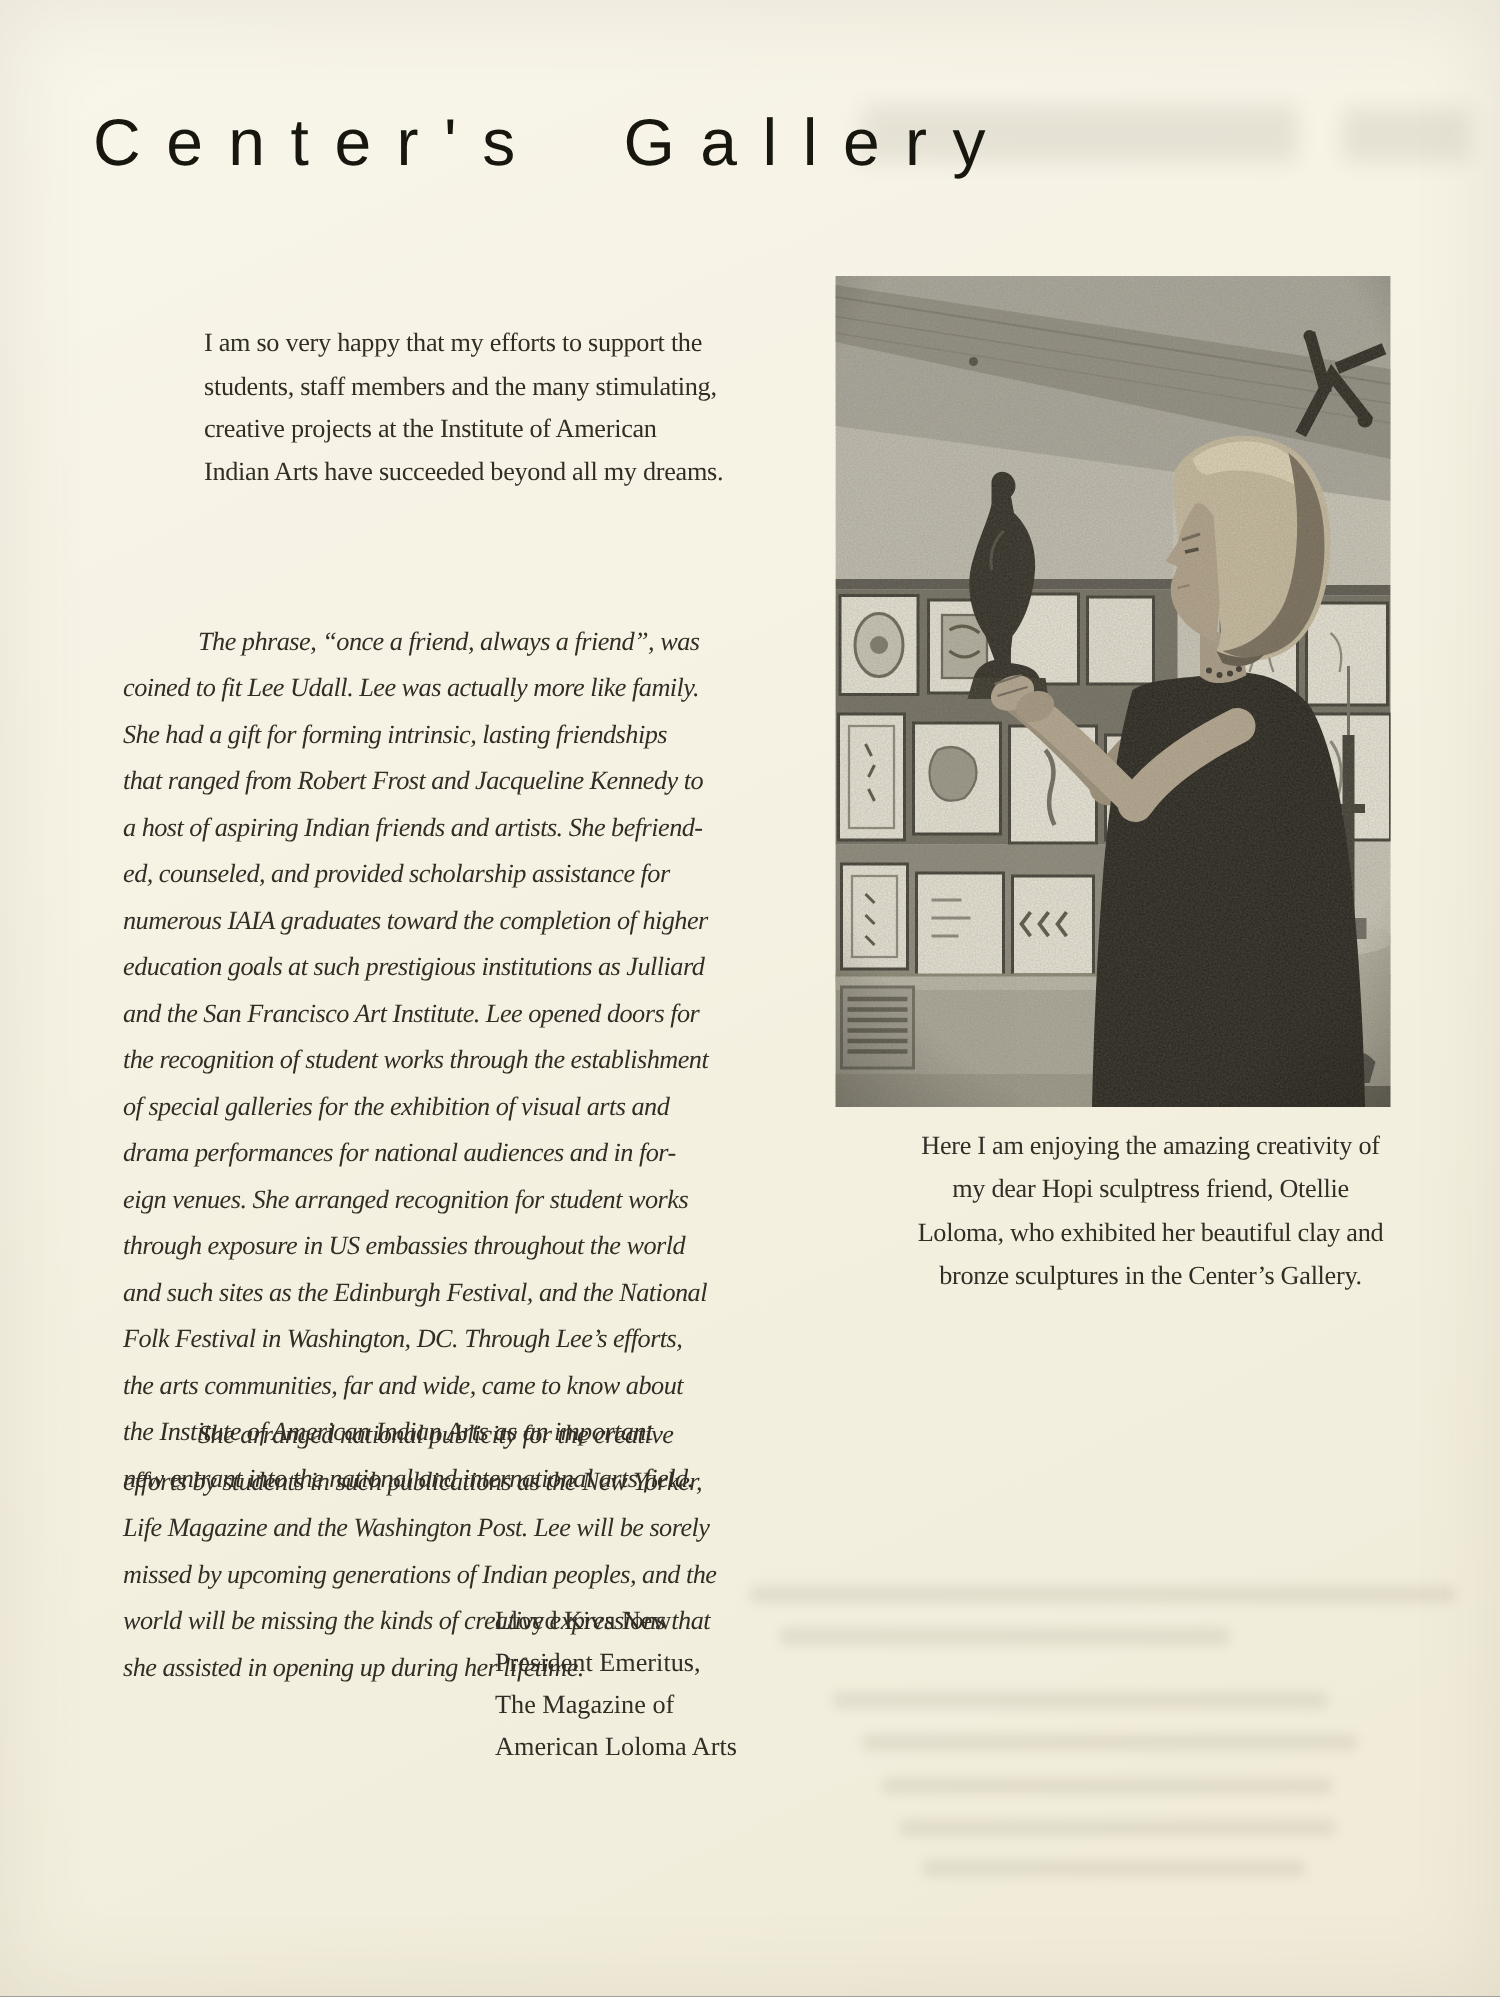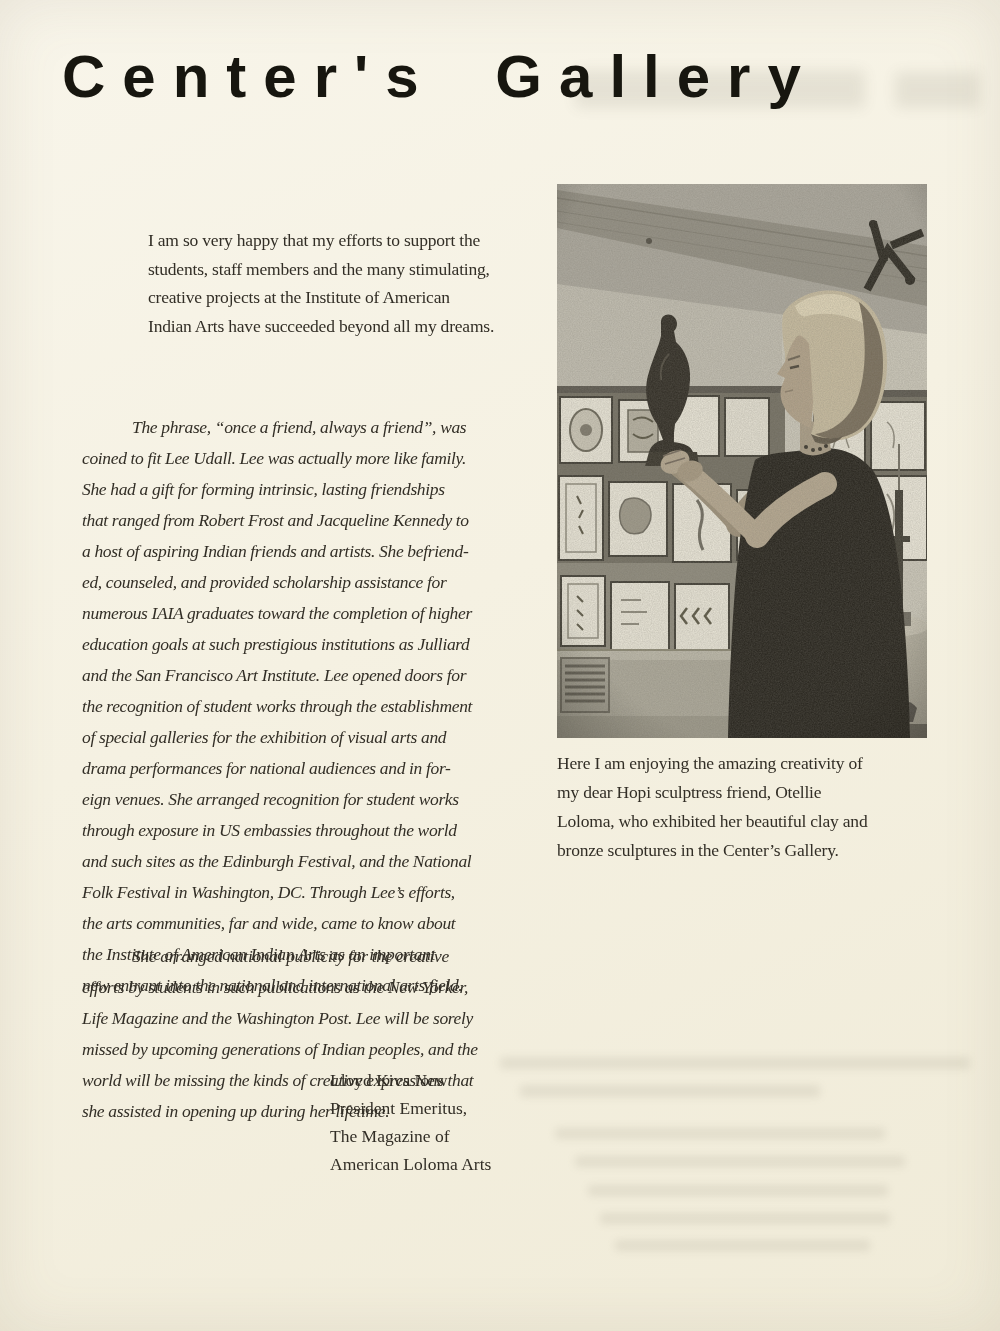--- a/index.html
+++ b/index.html
@@ -3,39 +3,39 @@
 <meta charset="utf-8">
 <style>
   html,body{margin:0;padding:0;background:#888;}
   .page{
     position:relative;width:1000px;height:1331px;overflow:hidden;
     background:linear-gradient(155deg,#f8f5ea 0%,#f5f1e2 45%,#f0ebd8 100%);
     font-family:"Liberation Serif",serif;color:#322e26;
     box-shadow:inset 0 0 60px rgba(120,110,80,0.12);
   }
   .title{
-    position:absolute;left:62px;top:47px;margin:0;
-    font-family:"Liberation Sans",sans-serif;font-weight:bold;
-    font-size:60px;line-height:1;letter-spacing:17px;word-spacing:26px;
+    position:absolute;left:62px;top:74px;margin:0;
+    font-family:"Liberation Sans",sans-serif;font-weight:normal;
+    font-size:44px;line-height:1;letter-spacing:17px;word-spacing:26px;
     color:#17160f;white-space:nowrap;
   }
   .intro{
-    position:absolute;left:136px;top:214px;width:440px;margin:12px;
+    position:absolute;left:136px;top:214px;width:440px;margin:0;
     font-size:17.5px;line-height:28.5px;letter-spacing:-0.2px;white-space:pre-line;font-family:Liberation Serif, serif;
   }
   .para{
     position:absolute;left:82px;width:505px;margin:0;
     font-style:italic;font-size:17.5px;line-height:31px;
     letter-spacing:-0.35px;white-space:pre-line;
   }
   #para1{top:412px;text-indent:50px;}
   #para2{top:941px;text-indent:50px;}
   .caption{
     position:absolute;left:557px;top:749px;width:420px;margin:0;
-    font-size:17.5px;line-height:29px;letter-spacing:-0.2px;white-space:pre-line;
+    font-size:17.5px;line-height:29px;letter-spacing:-0.2px;white-space:pre-line;text-align:center;
   }
   .signature{position:absolute;left:330px;top:1066px;font-size:17.5px;line-height:28px;}
   .pagenum{position:absolute;left:0;top:1272px;width:100%;text-align:center;font-size:18px;letter-spacing:1px;}
   .photo{position:absolute;left:557px;top:184px;width:370px;height:554px;margin:0;}
   .photo svg{display:block;width:100%;height:100%;}
   .ghost{position:absolute;background:#8d8775;filter:blur(4px);border-radius:3px;opacity:0.16;}
   .ghost.bold{filter:blur(7px);opacity:0.10;background:#55503f;}
 </style>
 </head>
 <body>

